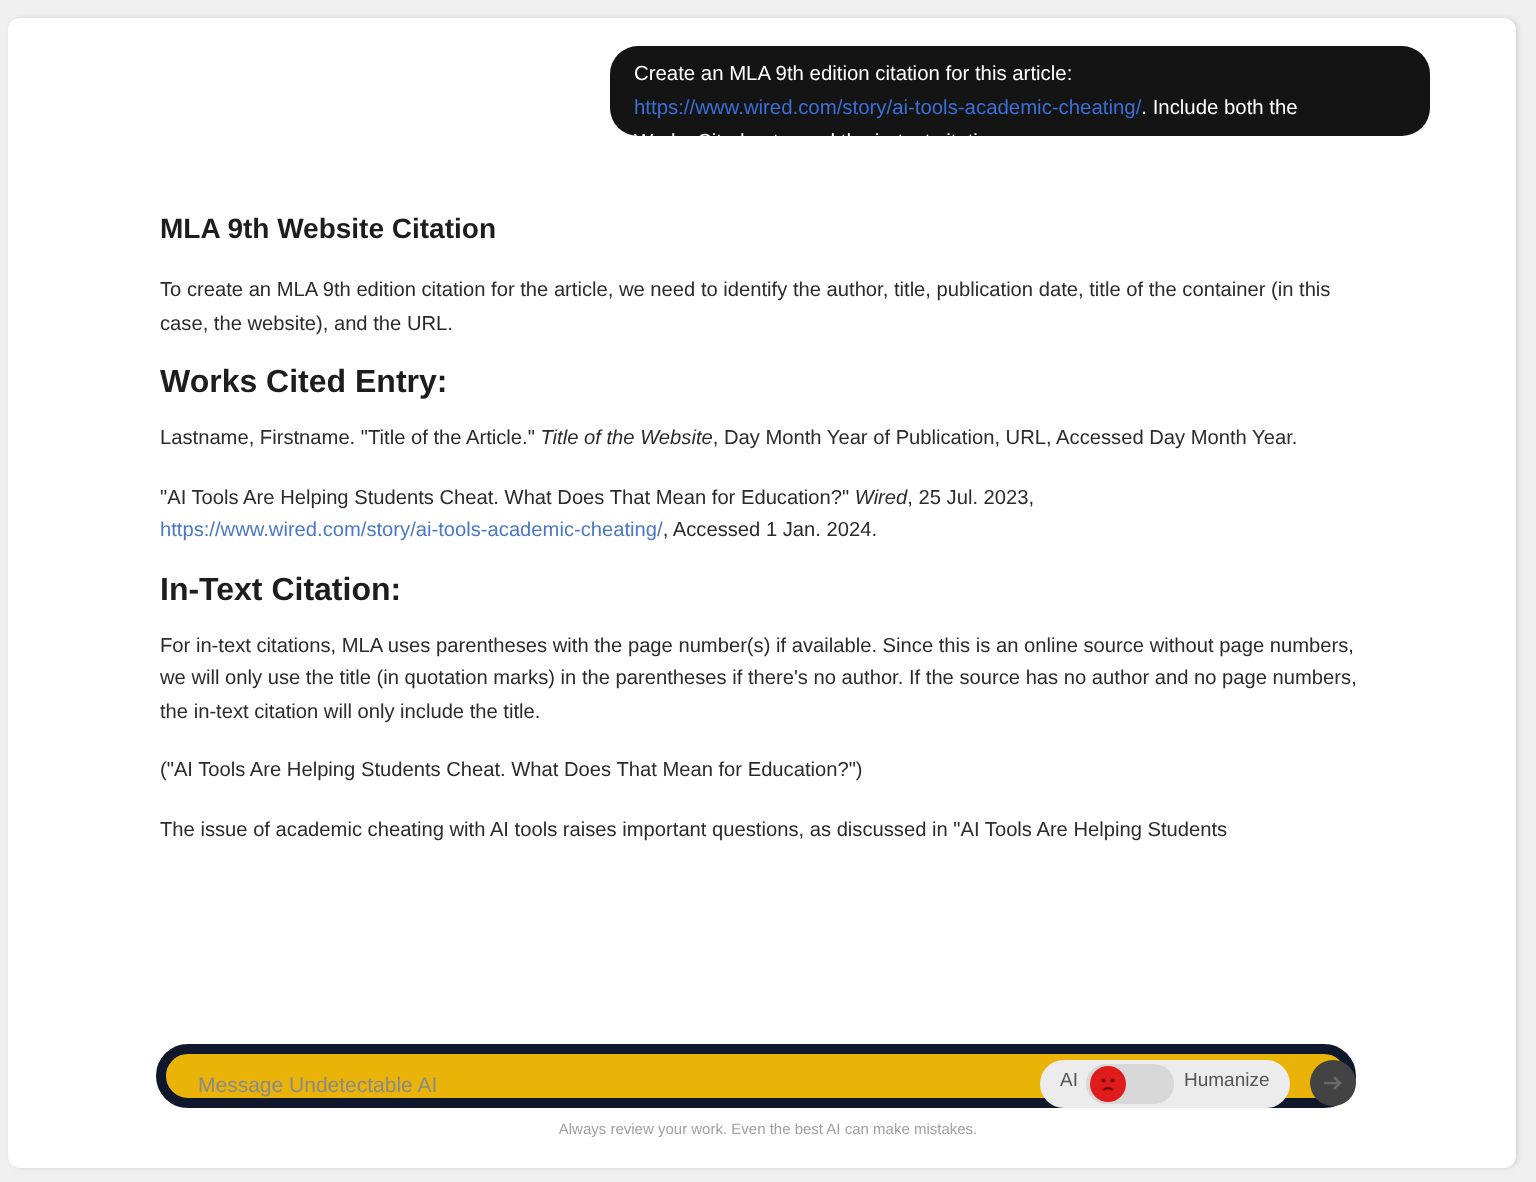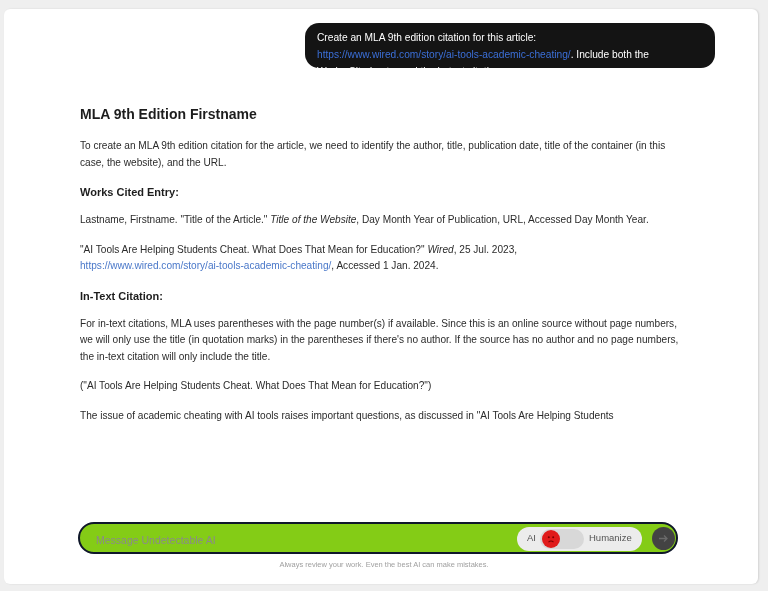--- a/index.html
+++ b/index.html
@@ -30,33 +30,33 @@
   .user-bubble .link { color: #3b6fd8; }
   .answer {
     position: absolute; left: 76px; top: 95px; width: 604px;
     color: #2b2b2b; font-size: 10.1px; line-height: 16.5px;
   }
   .answer h1 {
     font-size: 14px; font-weight: bold; margin: 0 0 14px 0; color: #1d1d1d;
     line-height: 20px;
   }
   .answer h2 {
-    font-size: 11px; font-weight: bold; margin: 0 0 12px 0; color: #1d1d1d;
+    font-size: 16px; font-weight: bold; margin: 0 0 12px 0; color: #1d1d1d;
     line-height: 16px;
   }
   .answer p { margin: 0 0 13px 0; }
   .answer .link { color: #4a78c9; }
   .answer em { font-style: italic; }
   .fade {
     position: absolute; left: 0; right: 0; top: 485px; height: 30px;
     background: linear-gradient(rgba(255,255,255,0), #ffffff);
   }
   .composer {
     position: absolute; left: 78px; top: 522px; width: 600px; height: 32px;
-    border: 2px solid #0f172a; border-radius: 17px; background: #84cc16;
+    border: 5px solid #0f172a; border-radius: 17px; background: #eab308;
     box-sizing: border-box;
     text-decoration: underline;
   }
   .composer input {
     position: absolute; left: 14px; top: 7px; width: 400px; height: 16px;
     border: none; outline: none; background: transparent;
     font-family: "Liberation Sans", sans-serif; font-size: 10.5px; color: #333;
   }
   .composer input::placeholder { color: #8a8a8a; }
   .toggle-wrap {
@@ -93,21 +93,21 @@
 
 <div class="card">
 
   <div class="user-bubble">
     <span>Create an MLA 9th edition citation for this article:</span><br>
     <span class="link">https://www.wired.com/story/ai-tools-academic-cheating/</span><span>. Include both the</span><br>
     <span>Works Cited entry and the in-text citation.</span>
   </div>
 
   <div class="answer">
-    <h1>MLA 9th Edition Firstname</h1>
+    <h1>MLA 9th Website Citation</h1>
     <p>To create an MLA 9th edition citation for the article, we need to identify the author, title, publication date, title of the container (in this case, the website), and the URL.</p>
     <h2>Works Cited Entry:</h2>
     <p><span>Lastname, Firstname. "Title of the Article." </span><em>Title of the Website</em><span>, Day Month Year of Publication, URL, Accessed Day Month Year.</span></p>
     <p><span>"AI Tools Are Helping Students Cheat. What Does That Mean for Education?" </span><em>Wired</em><span>, 25 Jul. 2023,</span><br><span class="link">https://www.wired.com/story/ai-tools-academic-cheating/</span><span>, Accessed 1 Jan. 2024.</span></p>
     <h2>In-Text Citation:</h2>
     <p>For in-text citations, MLA uses parentheses with the page number(s) if available. Since this is an online source without page numbers, we will only use the title (in quotation marks) in the parentheses if there's no author. If the source has no author and no page numbers, the in-text citation will only include the title.</p>
     <p>("AI Tools Are Helping Students Cheat. What Does That Mean for Education?")</p>
     <p style="white-space:nowrap;">The issue of academic cheating with AI tools raises important questions, as discussed in "AI Tools Are Helping Students</p>
   </div>
 

